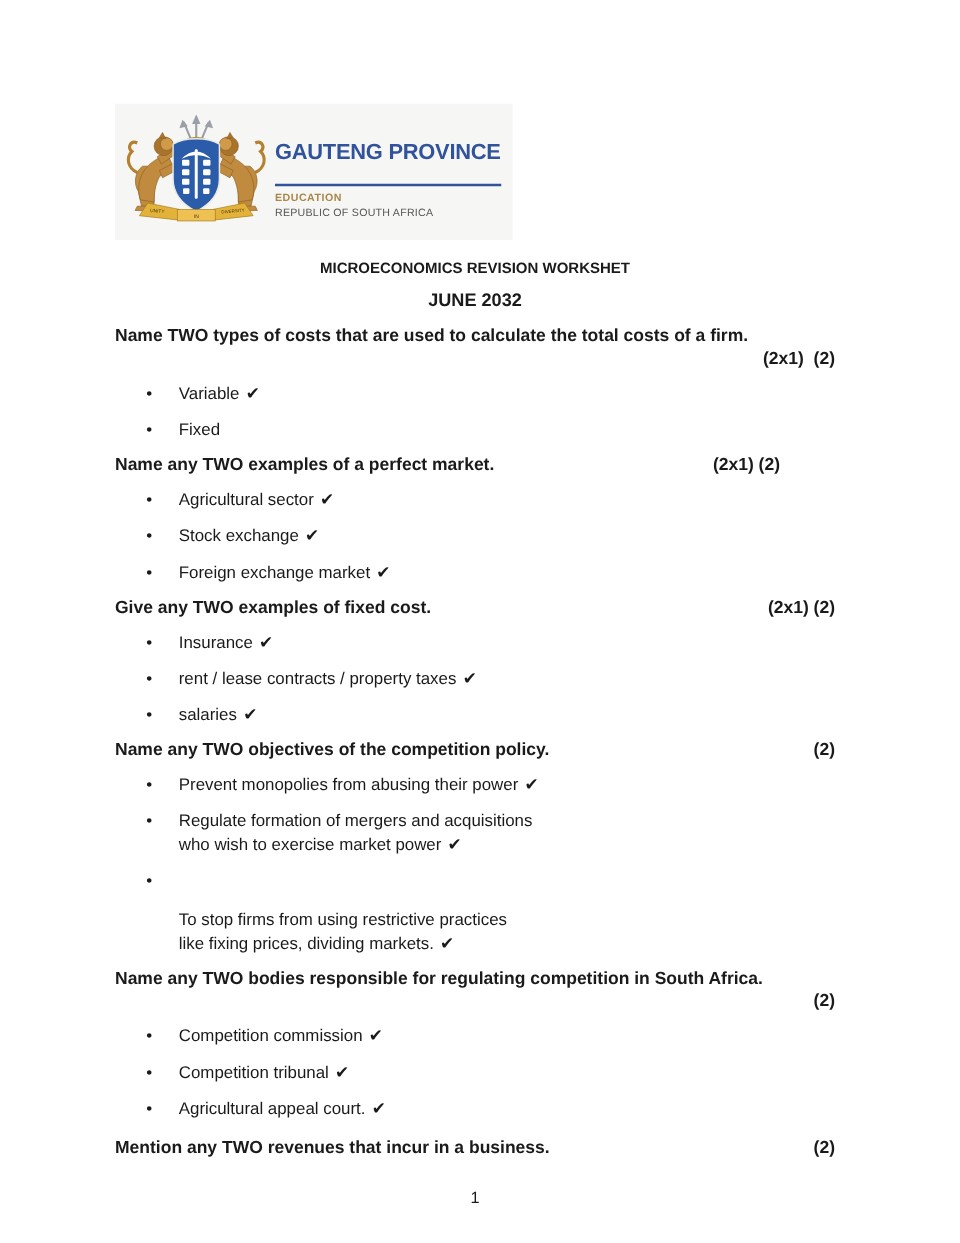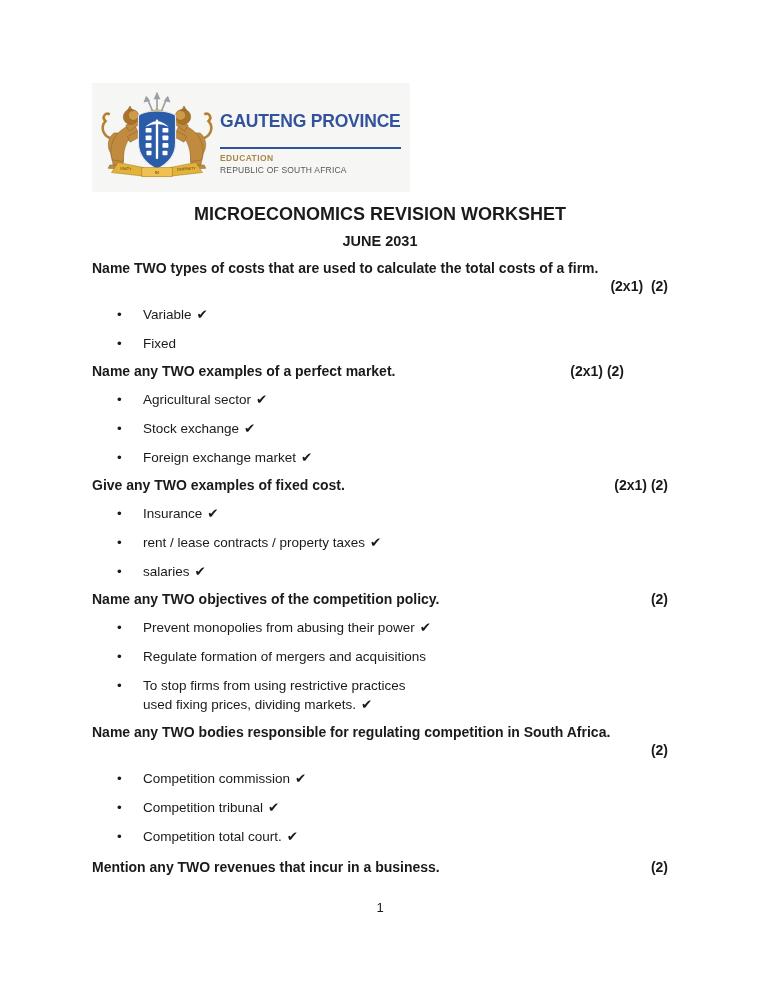--- a/index.html
+++ b/index.html
@@ -35,21 +35,21 @@
   .country-name {
     margin-top: 2px;
     font-size: 8.5px; letter-spacing: 0.2px;
     color: #565656;
   }
 
   
   .doc-title {
     margin-top: 13px;
     text-align: center;
-    font-size: 18px; font-weight: bold;
+    font-size: 12px; font-weight: bold;
     line-height: 18px;
   }
   .doc-subtitle {
     margin-top: 9px;
     text-align: center;
     font-size: 14.5px; font-weight: bold;
     line-height: 18px;
   }
 
   
@@ -152,21 +152,21 @@
     </svg>
 
     <div class="logo-text">
       <span class="org-name">GAUTENG PROVINCE</span>
       <div class="dept-name">EDUCATION</div>
       <div class="country-name">REPUBLIC OF SOUTH AFRICA</div>
     </div>
   </div>
 
   <div class="doc-title">MICROECONOMICS REVISION WORKSHET</div>
-  <div class="doc-subtitle">JUNE 2031</div>
+  <div class="doc-subtitle">JUNE 2032</div>
 
   <div id="questions">
       <div class="q-block">
         <div class="q-row">
           <span class="q-text">Name TWO types of costs that are used to calculate the total costs of a firm.</span>
         </div>
         <div class="marks-line">(2x1)&nbsp; (2)</div>
         <ul class="answers">
           <li>
             <span class="bullet">•</span>
@@ -225,48 +225,49 @@
         </div>
         <ul class="answers">
           <li>
             <span class="bullet">•</span>
             <span><span class="ans-text">Prevent monopolies from abusing their power</span><span class="check">✔</span></span>
           </li>
           <li>
             <span class="bullet">•</span>
             <span>
               <span style="display: block; text-align: center;"><span class="ans-text">Regulate formation of mergers and acquisitions</span></span>
+              <span style="display: block;"><span class="ans-text">who wish to exercise market power</span><span class="check">✔</span></span>
             </span>
           </li>
           <li>
             <span class="bullet">•</span>
             <span>
-              <span style="display: block;"><span class="ans-text">To stop firms from using restrictive practices</span></span>
-              <span style="display: block;"><span class="ans-text">used fixing prices, dividing markets.</span><span class="check">✔</span></span>
+              <span style="display: block; margin-top: 31px;"><span class="ans-text">To stop firms from using restrictive practices</span></span>
+              <span style="display: block;"><span class="ans-text">like fixing prices, dividing markets.</span><span class="check">✔</span></span>
             </span>
           </li>
         </ul>
       </div>
       <div class="q-block">
         <div class="q-row">
           <span class="q-text">Name any TWO bodies responsible for regulating competition in South Africa.</span>
         </div>
         <div class="marks-line">(2)</div>
         <ul class="answers">
           <li>
             <span class="bullet">•</span>
             <span><span class="ans-text">Competition commission</span><span class="check">✔</span></span>
           </li>
           <li>
             <span class="bullet">•</span>
             <span><span class="ans-text">Competition tribunal</span><span class="check">✔</span></span>
           </li>
           <li>
             <span class="bullet">•</span>
-            <span><span class="ans-text">Competition total court.</span><span class="check">✔</span></span>
+            <span><span class="ans-text">Agricultural appeal court.</span><span class="check">✔</span></span>
           </li>
         </ul>
       </div>
       <div class="q-block">
         <div class="q-row">
           <span class="q-text">Mention any TWO revenues that incur in a business.</span>
           <span class="q-marks">(2)</span>
         </div>
       </div>
     </div>

